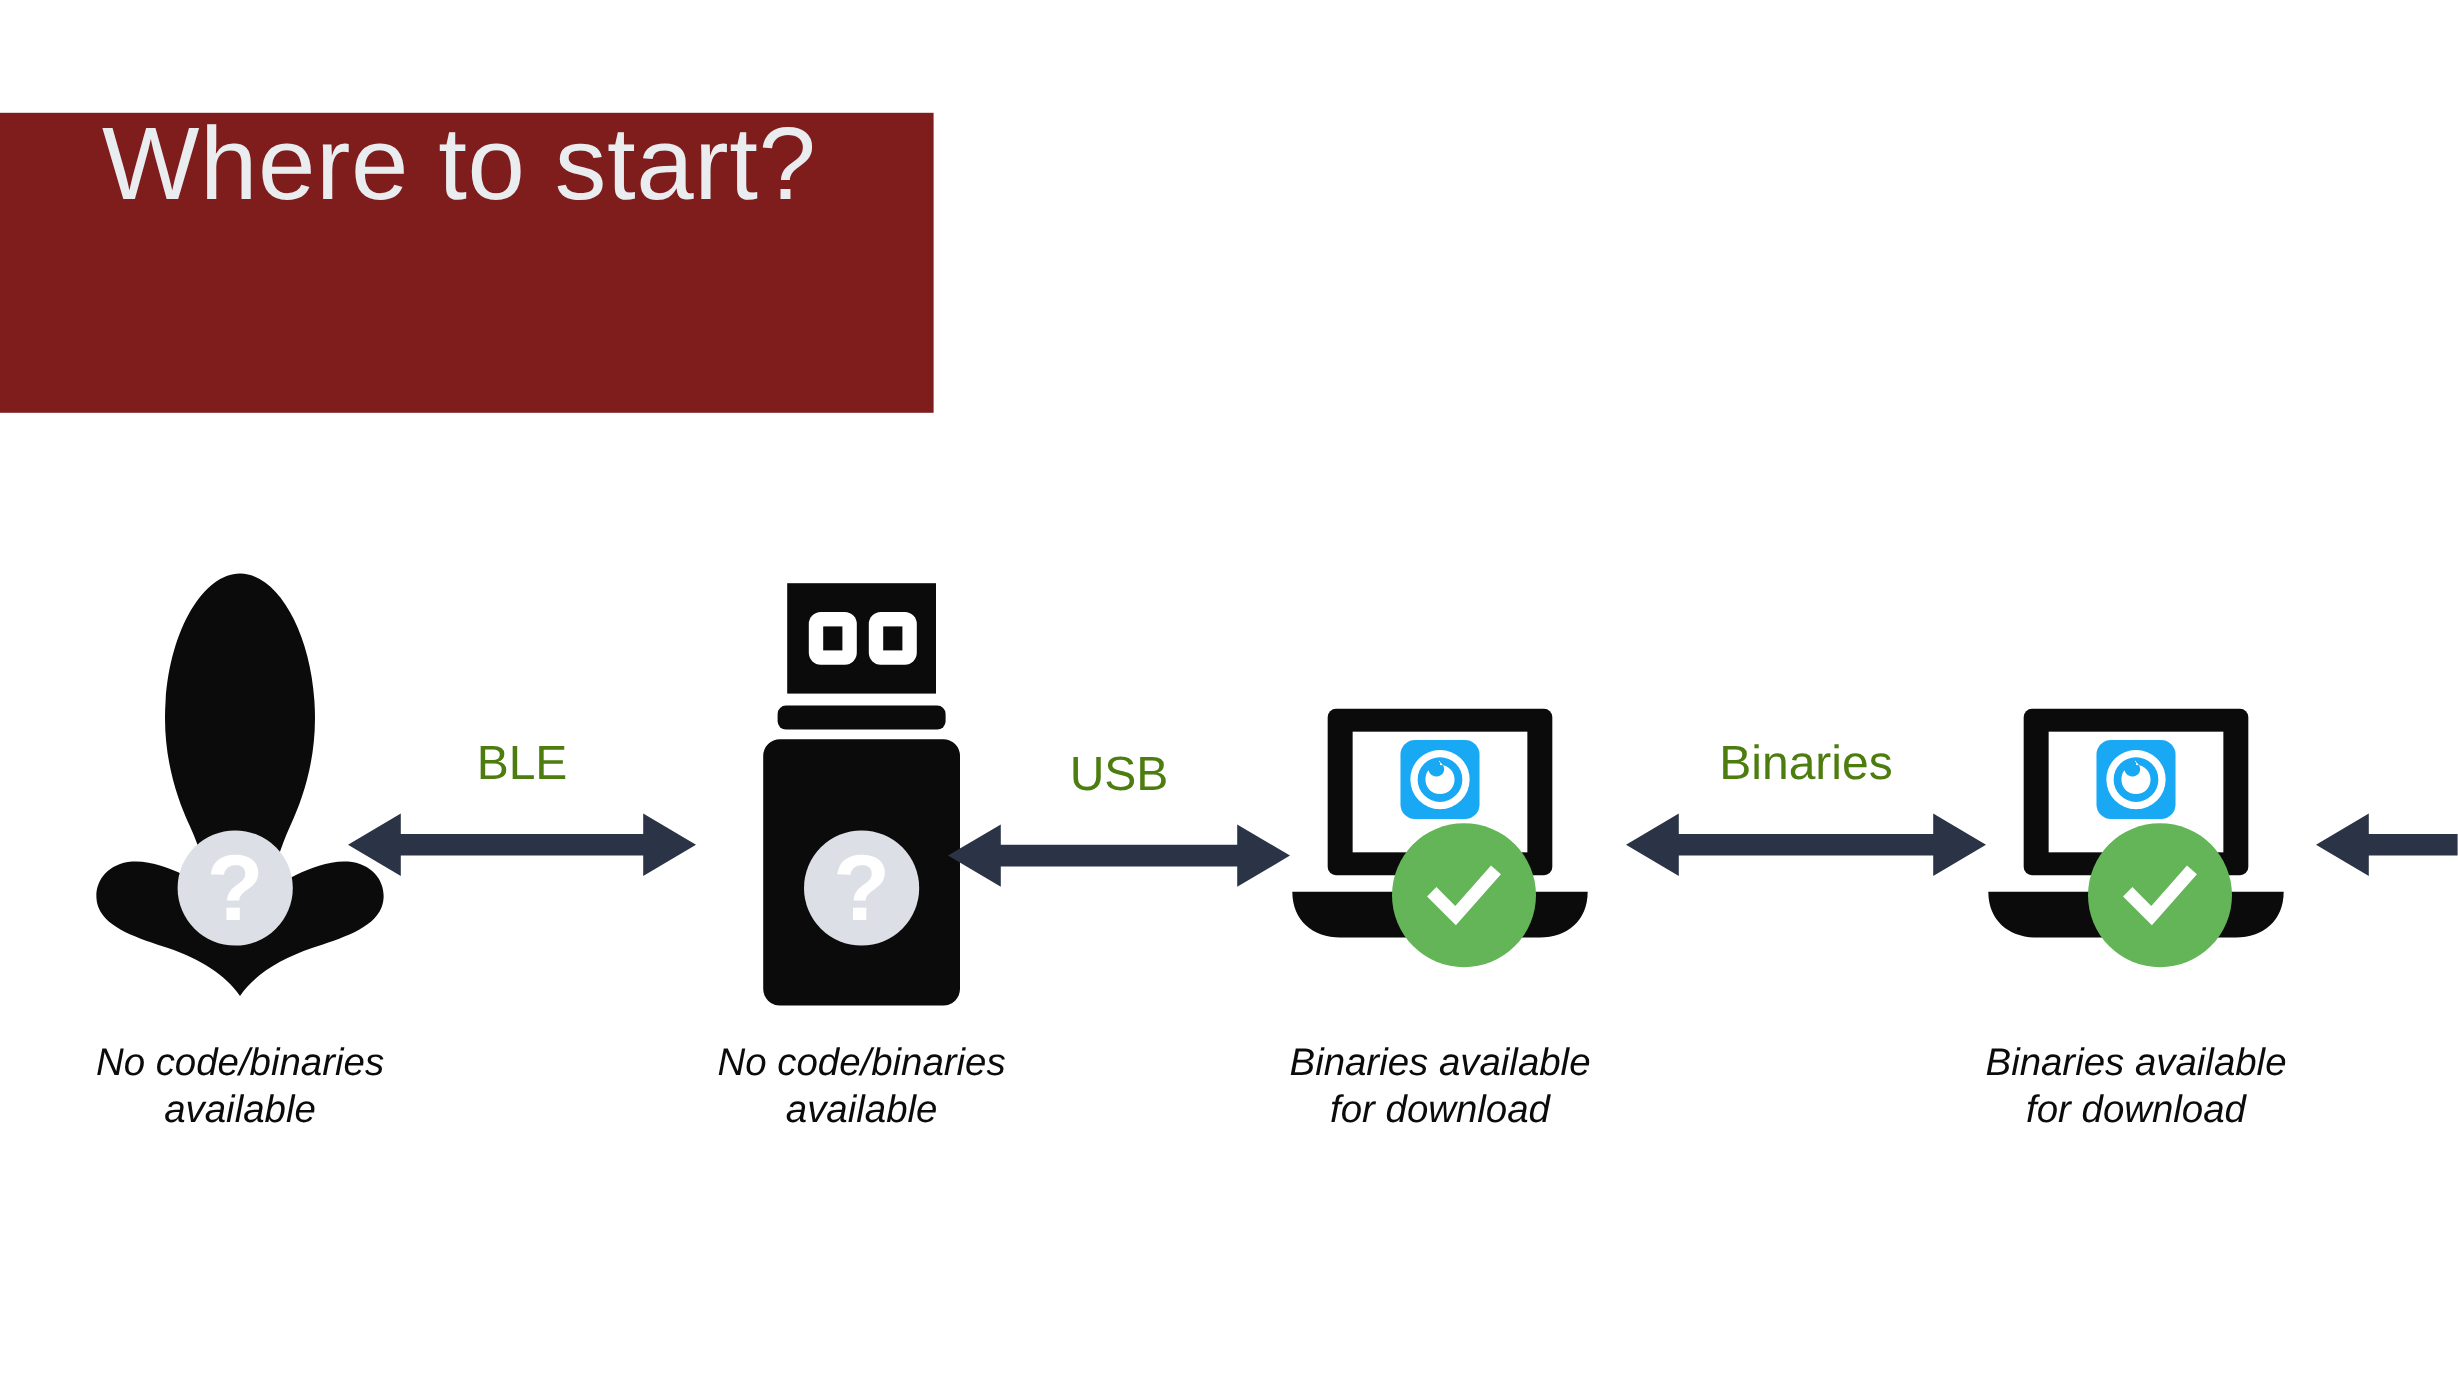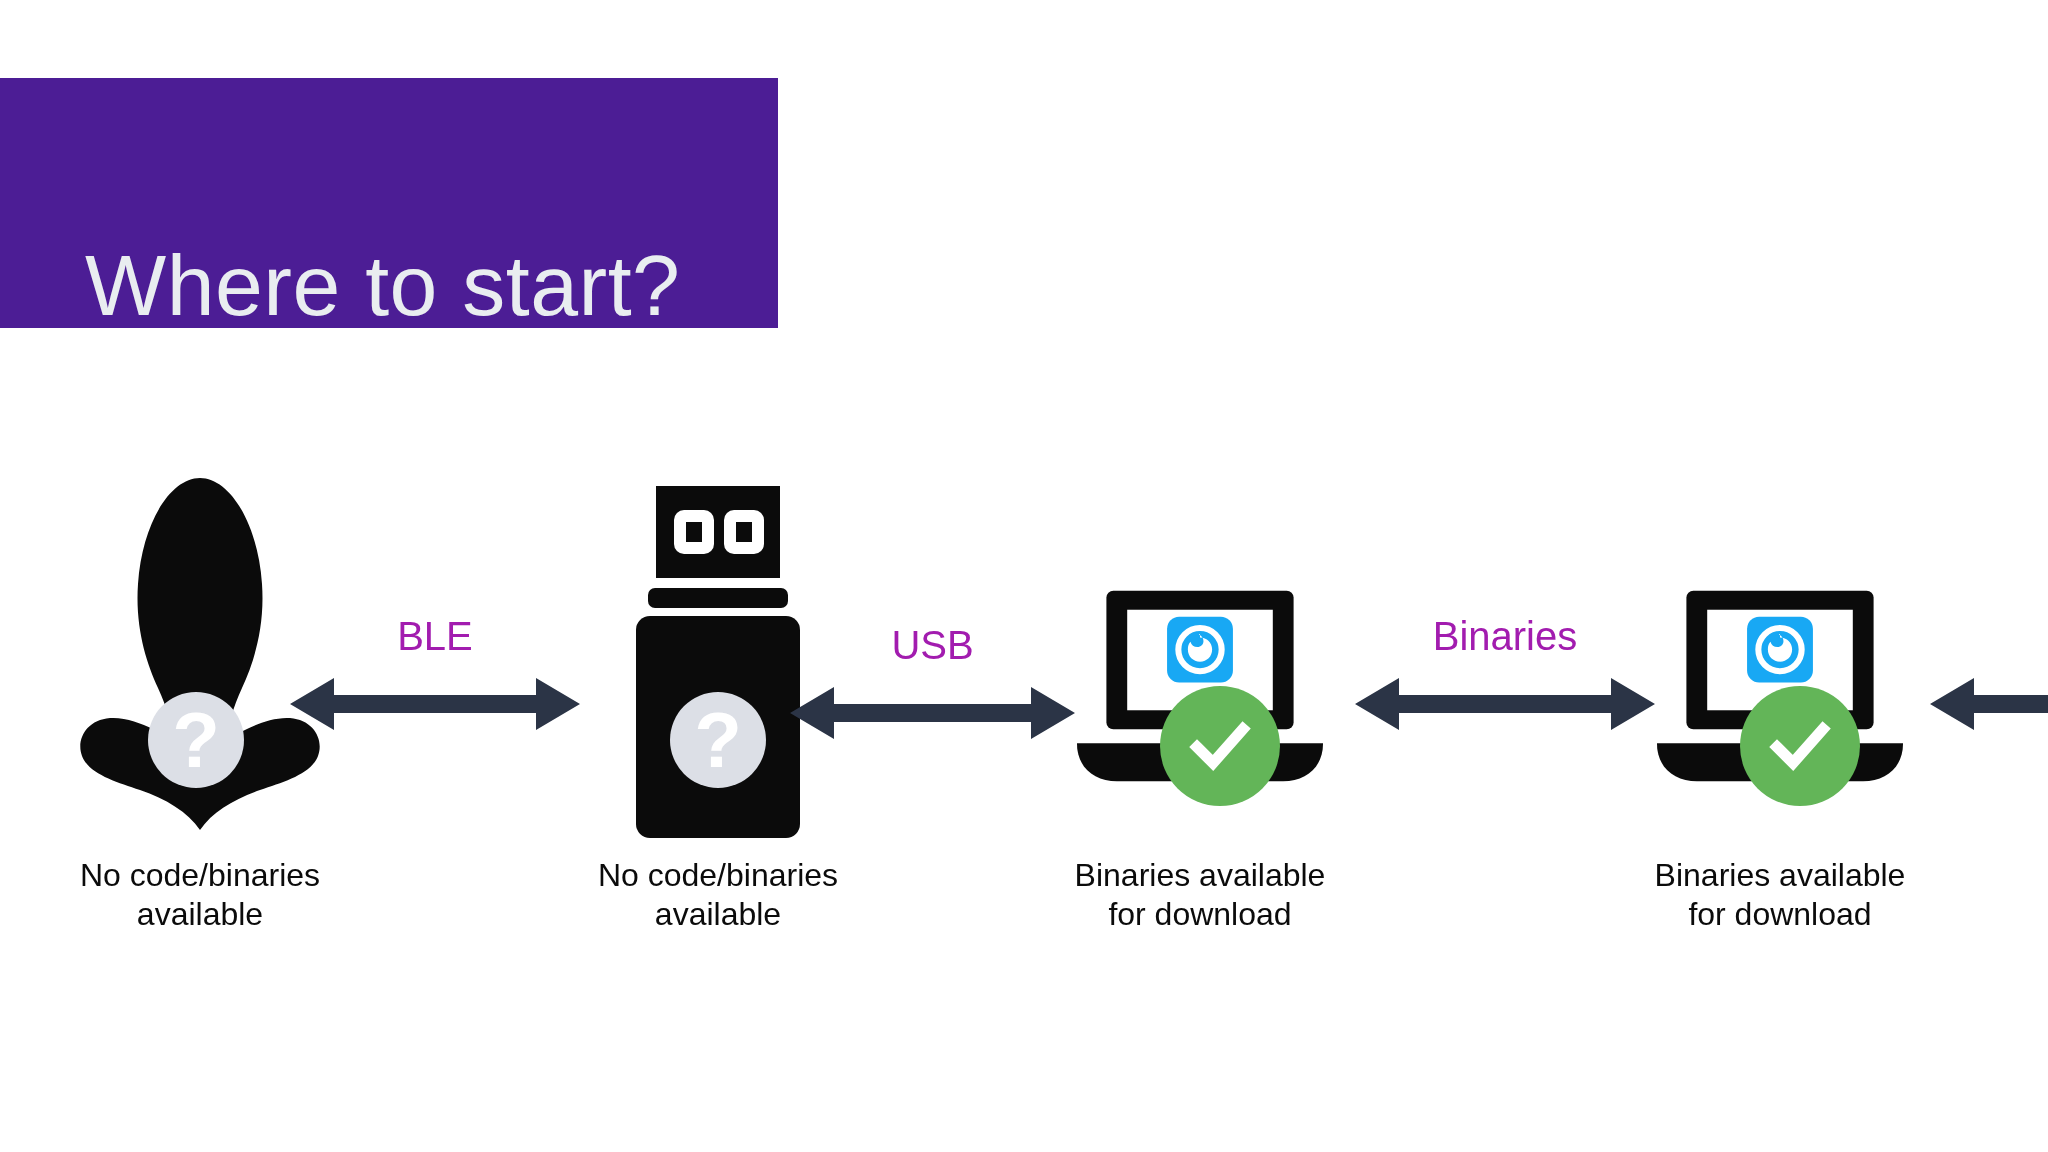--- a/index.html
+++ b/index.html
@@ -8,24 +8,24 @@
     background:#ffffff;
     font-family:"Liberation Sans", sans-serif;
     overflow:hidden;
     position:relative;
   }
   #slide{position:absolute;inset:0;background:#fff;}
 
   
   #title-bar{
     position:absolute;
-    left:0; top:78px;
+    left:0; top:94px;
     width:778px; height:250px;
-    background:#4c1d95;
-    display:flex; align-items:flex-end;
+    background:#7f1d1d;
+    display:flex; align-items:flex-start;
   }
   #title-text{
     color:#e9edf0;
     font-size:86px;
     font-weight:400;
     letter-spacing:0.5px;
     padding-left:85px;
     line-height:1;
     font-family:"Liberation Sans", sans-serif;
   }
@@ -40,27 +40,28 @@
     display:flex;
     flex-direction:column;
     align-items:center;
   }
   .icon-wrap{
     position:relative;
     width:260px; height:380px;
     display:flex; align-items:flex-end; justify-content:center;
   }
   .caption{
-    margin-top:6px;
+    margin-top:16px;
     text-align:center;
     font-size:32px;
     line-height:1.22;
     color:#0b0b0b;
     font-family:"Liberation Sans", sans-serif;
     white-space:pre-line;
+    font-style:italic;
   }
 
   
   #node-1{left:50px;}
   #node-2{left:568px;}
   #node-3{left:1050px;}
   #node-4{left:1630px;}
 
   
   .plug-svg{display:block;}
@@ -88,21 +89,21 @@
   .arrow{
     position:absolute;
     height:120px;
   }
   .arrow-label{
     position:absolute;
     width:100%;
     text-align:center;
     top:-6px;
     font-size:40px;
-    color:#a21caf;
+    color:#4d7c0f;
     font-family:"Liberation Sans", sans-serif;
   }
   .arrow-svg{position:absolute;left:0;top:52px;}
 
   #arrow-1{left:290px; top:150px; width:290px;}
   #arrow-2{left:790px; top:159px; width:285px;}
   #arrow-3{left:1355px; top:150px; width:300px;}
   #arrow-4{left:1930px; top:150px; width:150px;}
 </style>
 </head>

